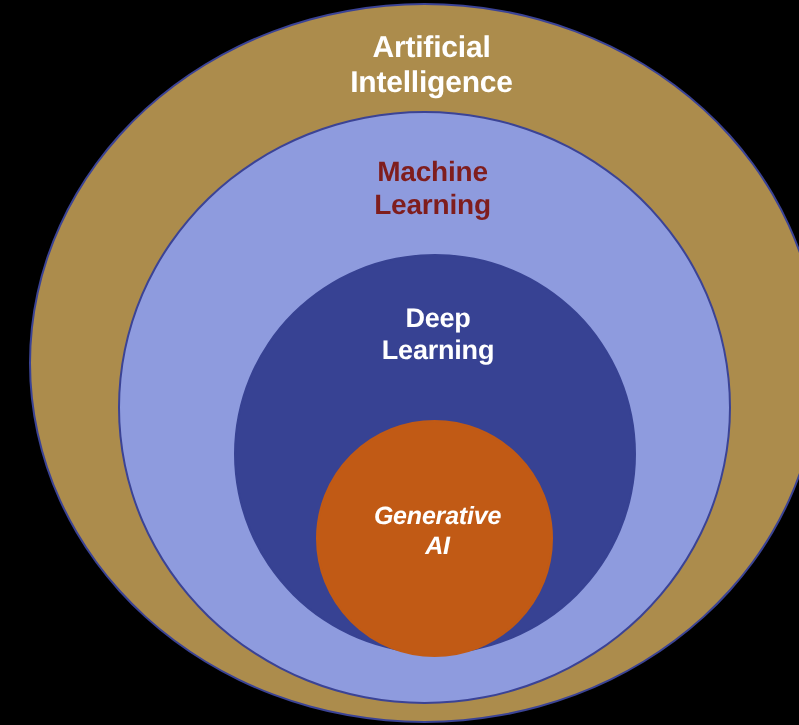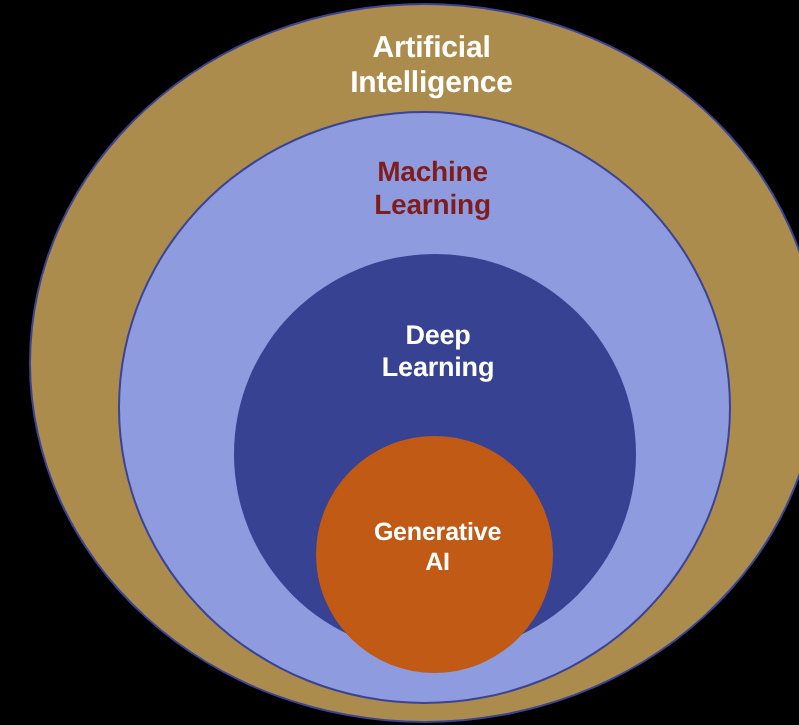--- a/index.html
+++ b/index.html
@@ -44,23 +44,24 @@
   
   #circle-deep-learning {
     left: 207px;
     top: 254px;
     width: 402px;
     height: 400px;
   }
   
   #circle-generative-ai {
     left: 289px;
-    top: 436px;
+    top: 420px;
     width: 237px;
     height: 237px;
+    font-style: italic;
   }
   .circle-label {
     position: absolute;
     left: 0;
     width: 100%;
     text-align: center;
     color: #FFFFFF;
     font-family: "Liberation Sans", sans-serif;
     font-weight: bold;
     line-height: 1.18;
@@ -73,21 +74,21 @@
     top: 25px;
     font-size: 30px;
     padding-left: 7px;
   }
   #label-machine-learning {
     top: 42px;
     font-size: 28px;
     padding-left: 8px;
   }
   #label-deep-learning {
-    top: 64px;
+    top: 47px;
     font-size: 27px;
     padding-left: 3px;
     text-align: center;
   }
   #label-generative-ai {
     top: 80px;
     font-size: 25px;
     padding-left: 3px;
   }
 </style>

